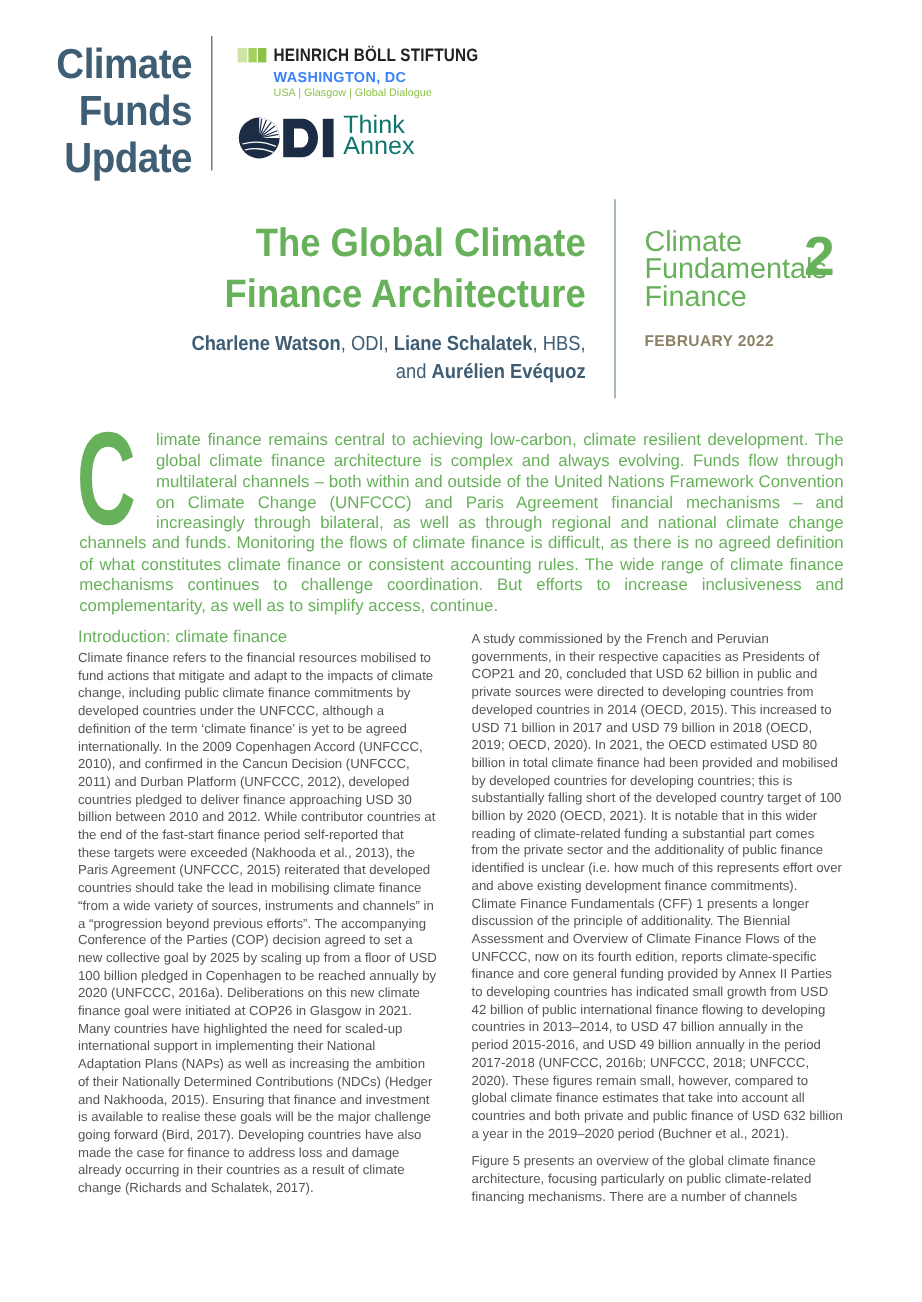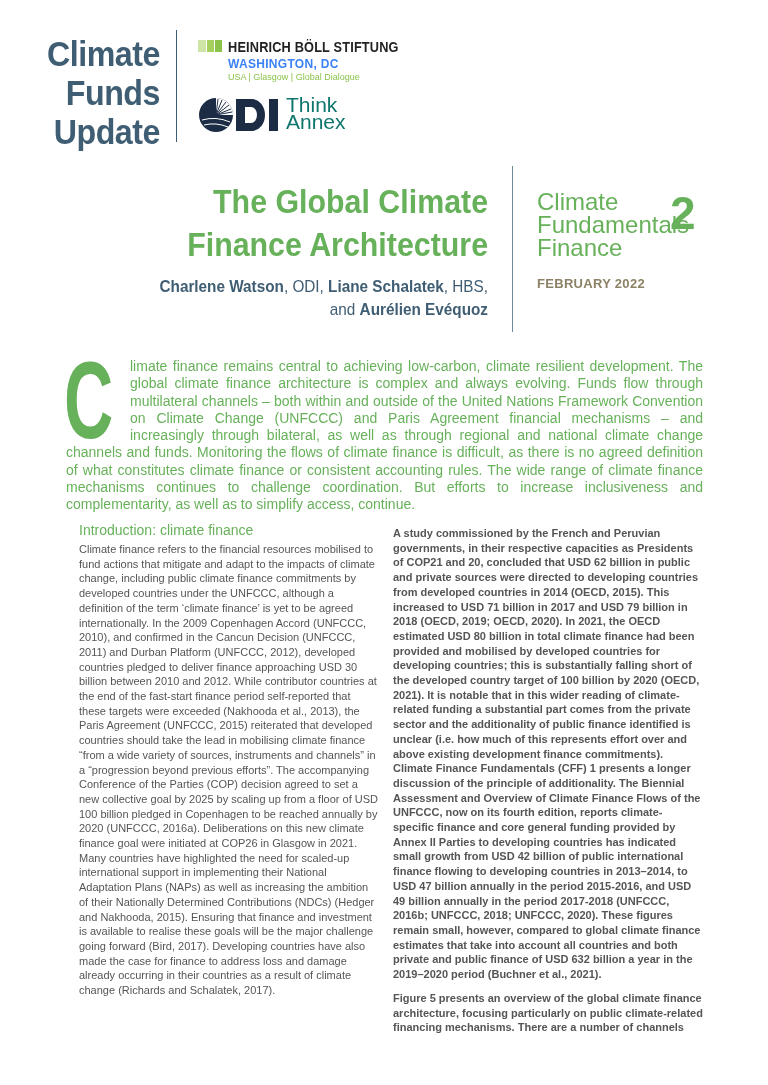--- a/index.html
+++ b/index.html
@@ -31,22 +31,22 @@
   .series div { white-space:nowrap; }
   .series-num { position:absolute; left:670px; top:188px; color:#67b15a; font-weight:bold; font-size:46px; line-height:50px; }
   .date { position:absolute; left:537px; top:276px; color:#8b8265; font-weight:bold; font-size:13px; letter-spacing:0.3px;text-align:center; }
 
   
   .intro { position:absolute; left:66px; top:358px; width:637px; color:#67b15a; font-size:14px; line-height:17.3px; text-align:justify; transform:scaleX(1); }
   .dropcap { float:left; font-size:110px; line-height:84px; font-weight:bold; color:#67b15a; margin:0 8px -4px -2px; transform:scaleX(0.62); transform-origin:left top; width:58px; height:88px; font-family:"Liberation Sans Narrow","Liberation Sans", sans-serif; }
 
   
   .col { position:absolute; top:522px; font-size:11px; line-height:14.7px; color:#555; }
-  .col-left { left:79px; width:300px; }
-  .col-right { left:393px; width:310px;font-weight:bold; }
+  .col-left { left:65px; width:300px; }
+  .col-right { left:393px; width:310px; }
   .col h2 { margin:0 0 3px 0; color:#67b15a; font-weight:normal; font-size:14px; line-height:17px; font-family:"Liberation Sans", sans-serif; }
   .col p { margin:0 0 9px 0; }
   .col-right p:first-child { margin-top:4px; }
 </style>
 </head>
 <body>
 
 <div class="cfu-logo">
   <div>Climate</div>
   <div>Funds</div>

